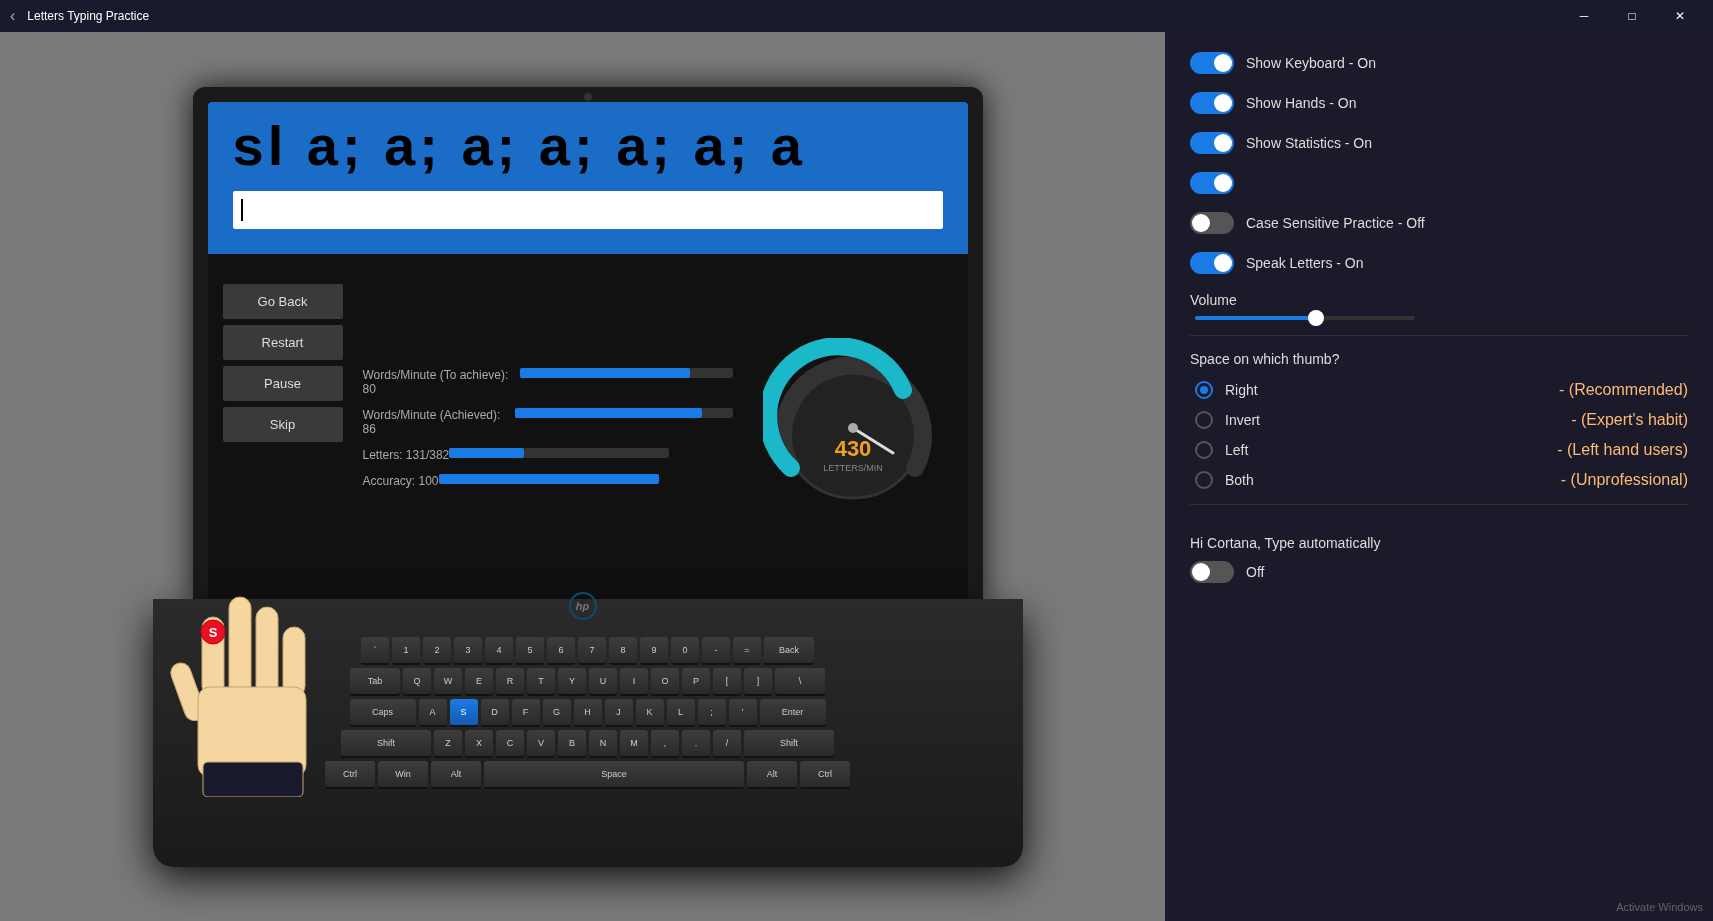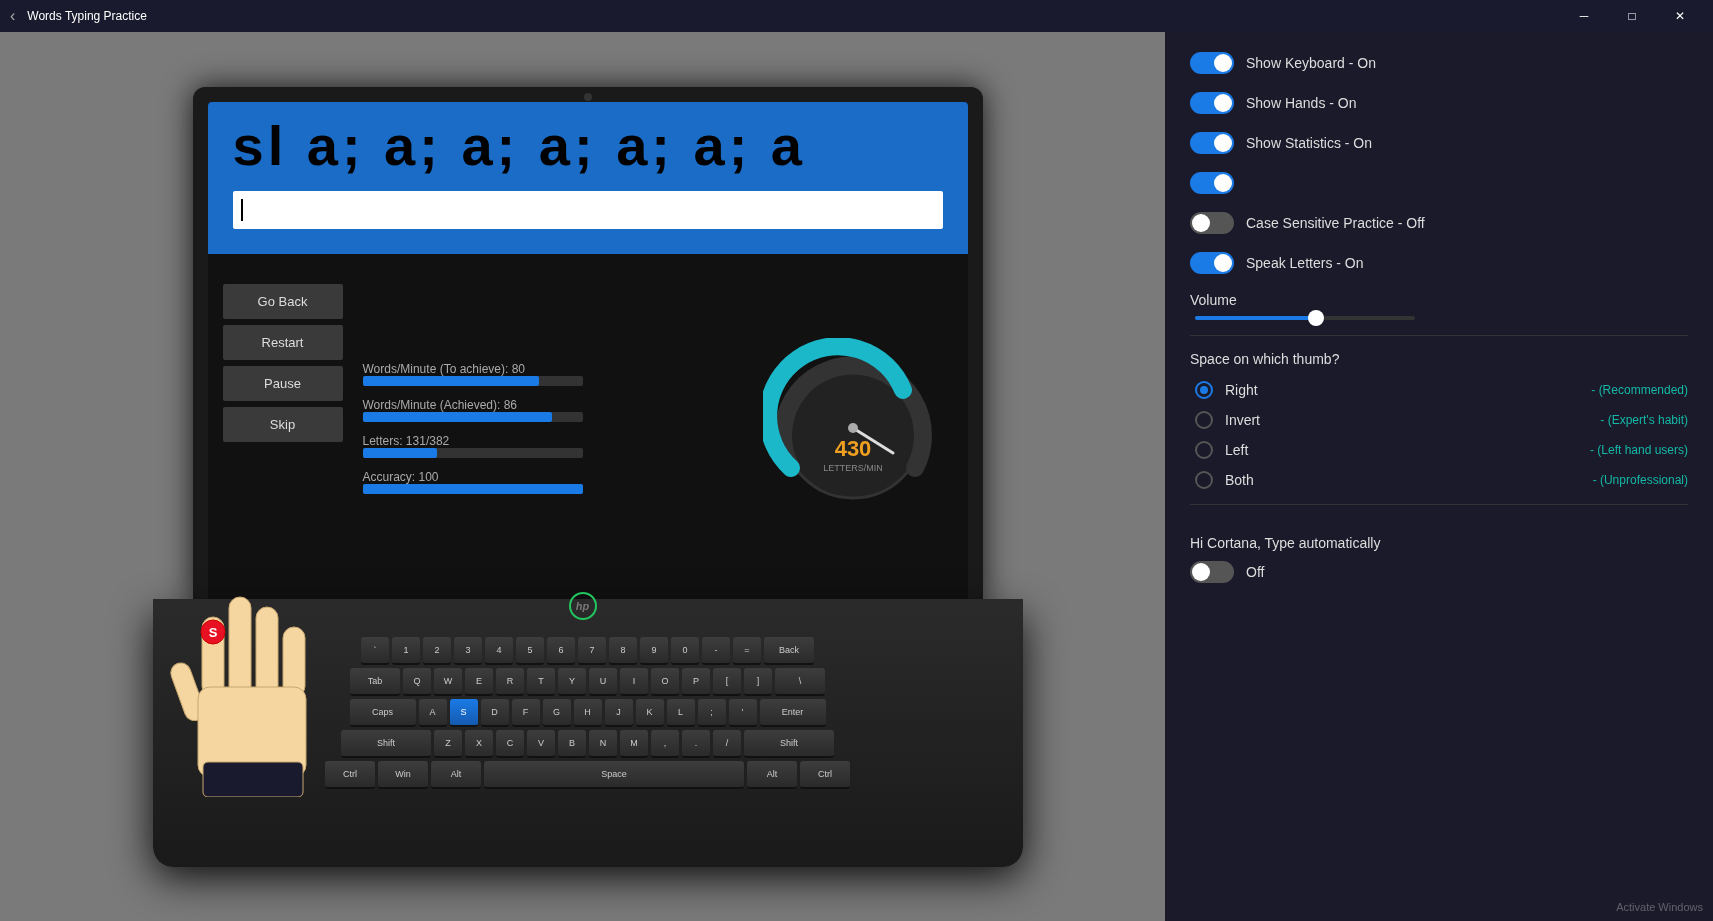--- a/index.html
+++ b/index.html
@@ -173,21 +173,21 @@
     .stats-col {
       flex: 1;
       display: flex;
       flex-direction: column;
       justify-content: center;
       gap: 12px;
       padding: 10px 0;
     }
     .stat-item {
       display: flex;
-      flex-direction: column;
+      flex-direction: row;
     }
     .stat-label {
       color: #aaa;
       font-size: 12px;
     }
     .stat-bar-bg {
       width: 220px;
       height: 10px;
       background: #333;
       border-radius: 2px;
@@ -260,21 +260,21 @@
     .key.widest { min-width: 90px; }
     .key.space { min-width: 260px; }
     .key.active-key {
       background: linear-gradient(180deg, #1a7be6 0%, #155ab0 100%);
       color: #fff;
     }
     .hp-logo-circle {
       width: 28px;
       height: 28px;
       border-radius: 50%;
-      border: 2px solid #22c55e;
+      border: 2px solid #0c4a6e;
       display: flex;
       align-items: center;
       justify-content: center;
       color: #777;
       font-size: 11px;
       font-style: italic;
       font-weight: bold;
     }
 
     
@@ -378,22 +378,22 @@
       height: 8px;
       border-radius: 50%;
       background: #1a7be6;
     }
     .radio-label {
       color: #ddd;
       font-size: 14px;
       flex: 1;
     }
     .radio-sublabel {
-      color: #14b8a6;
-      font-size: 12px;
+      color: #fdba74;
+      font-size: 16px;
     }
 
     .volume-section {
       margin-bottom: 15px;
     }
     .volume-label {
       color: #ddd;
       font-size: 14px;
       margin-bottom: 8px;
     }
@@ -444,21 +444,21 @@
     .gauge-svg {
       width: 180px;
       height: 180px;
     }
   </style>
 </head>
 <body>
 
 <div class="title-bar">
   <span class="title-bar-back">‹</span>
-  <span class="title-bar-title">Words Typing Practice</span>
+  <span class="title-bar-title">Letters Typing Practice</span>
   <div class="title-bar-controls">
     <button class="title-bar-btn">─</button>
     <button class="title-bar-btn">□</button>
     <button class="title-bar-btn close">✕</button>
   </div>
 </div>
 
 <div class="main-area">
   <div class="laptop-container">
 

